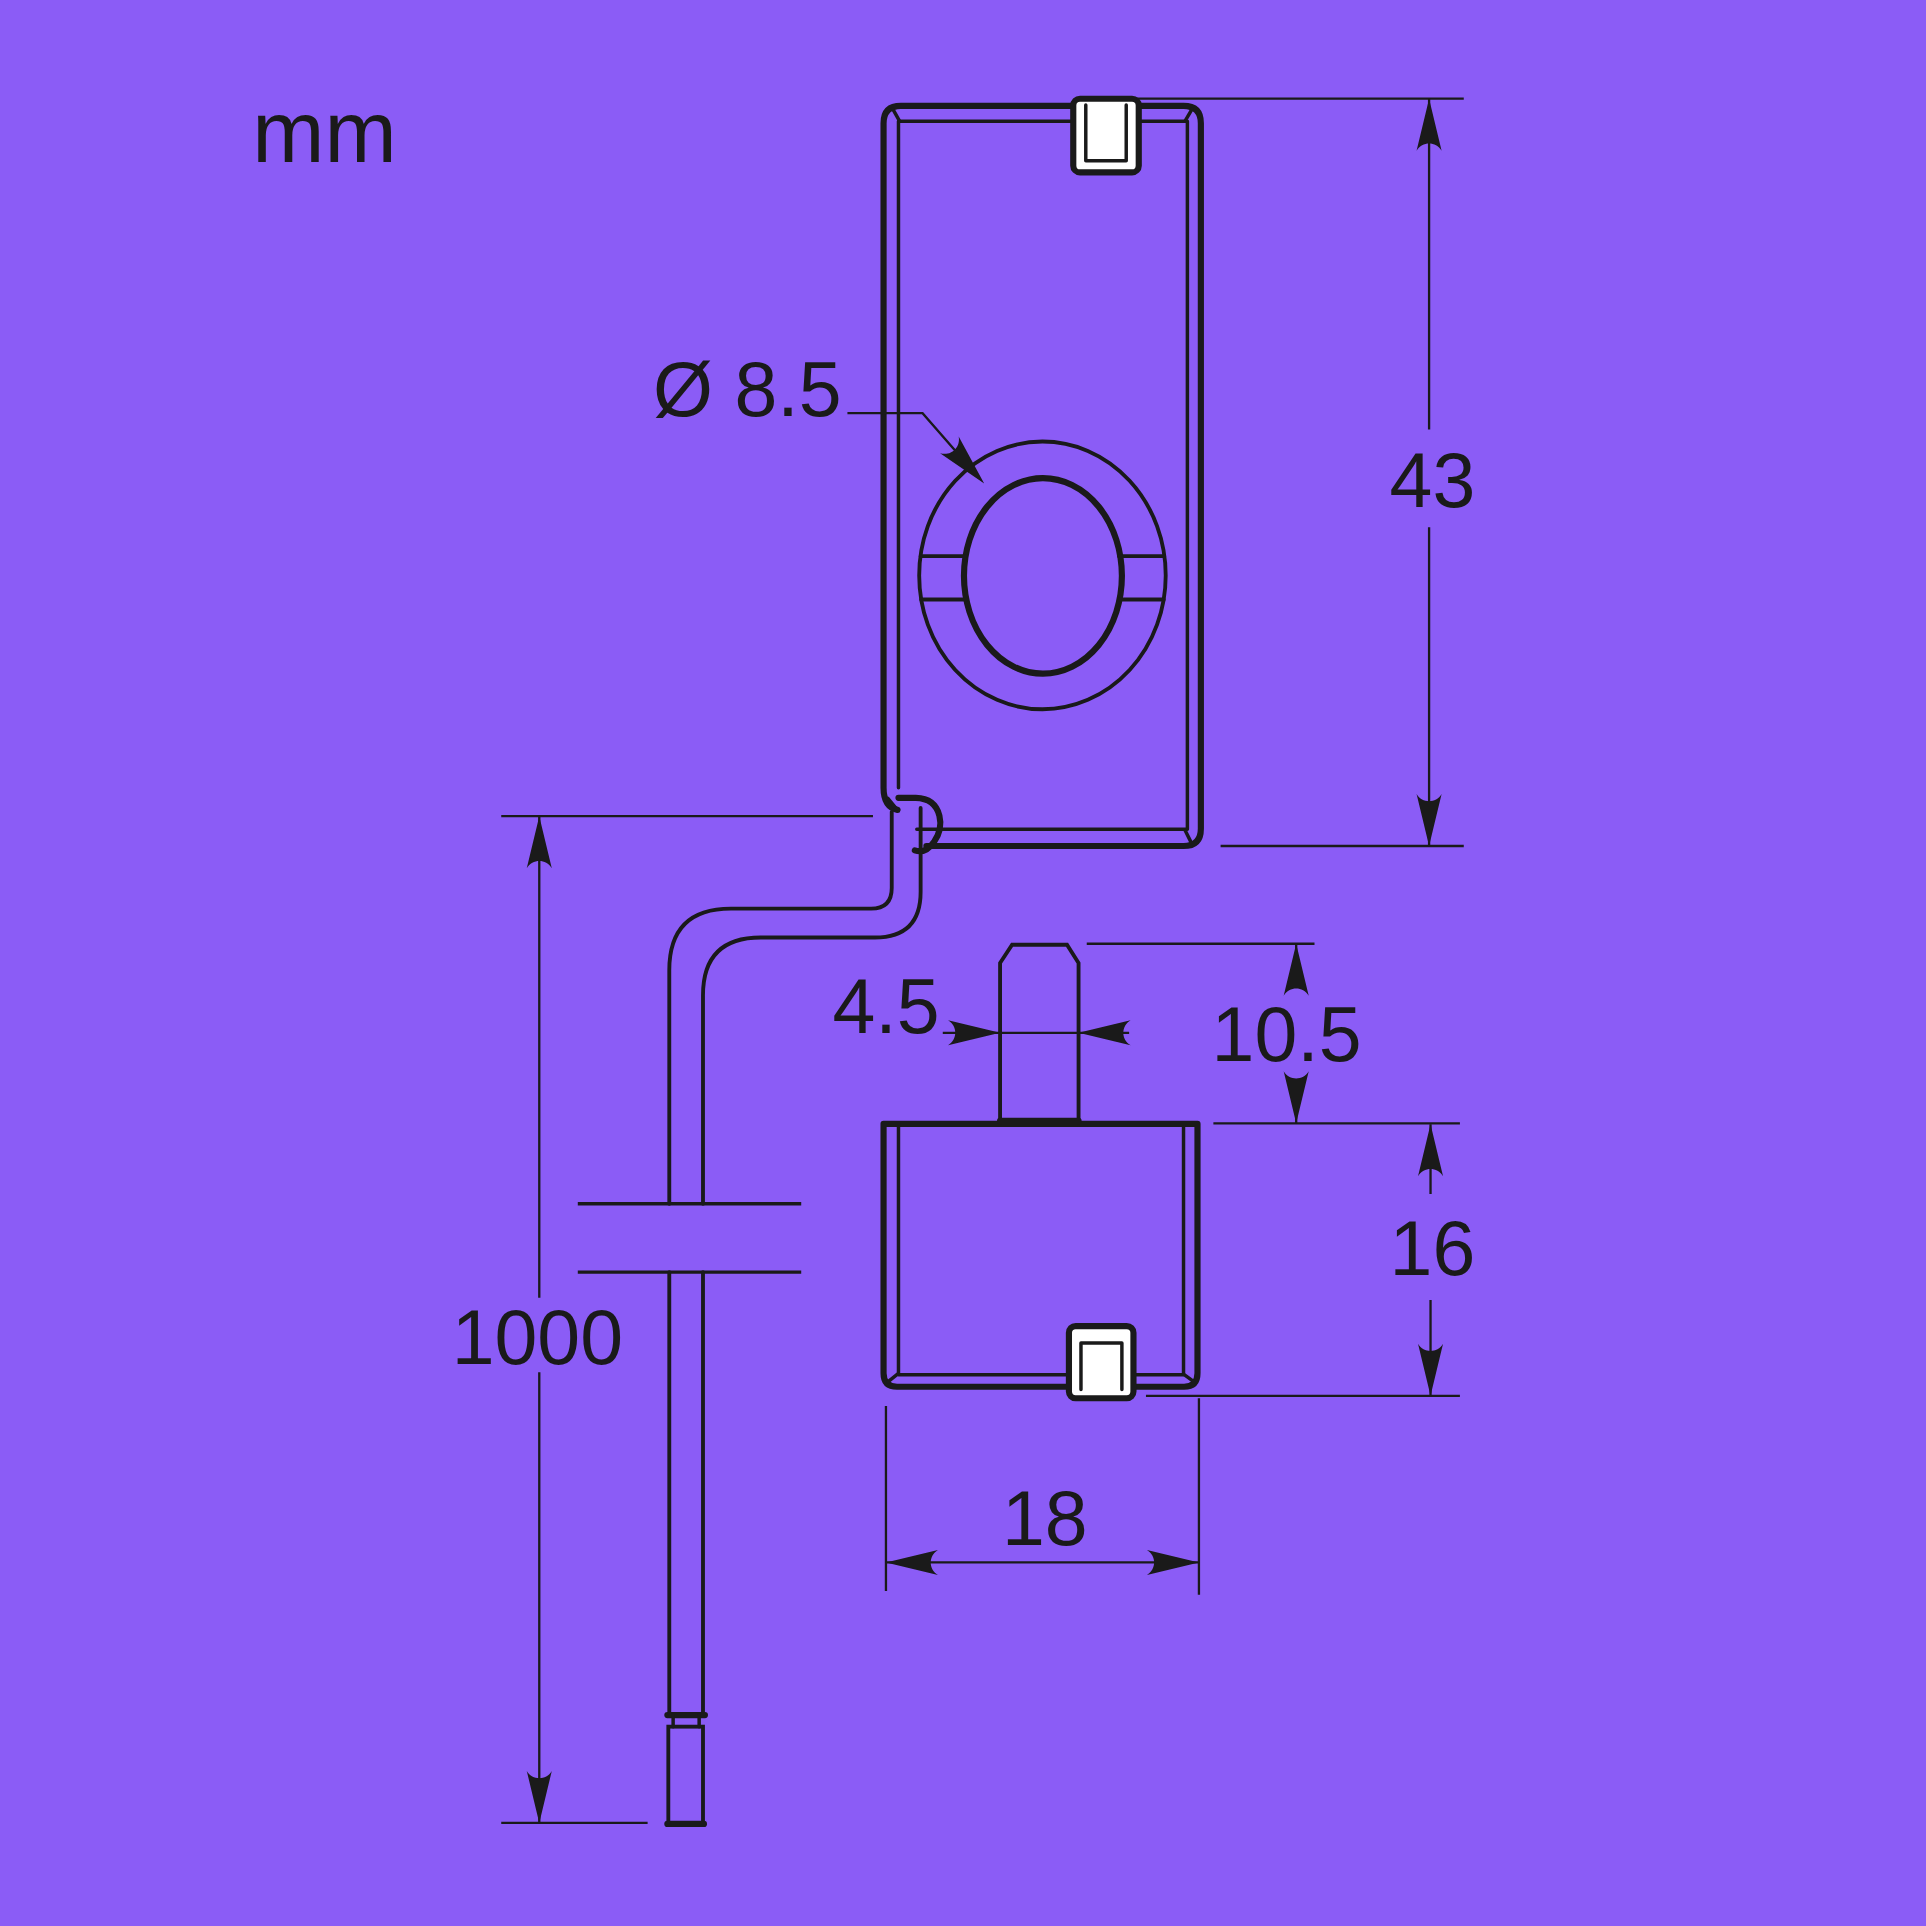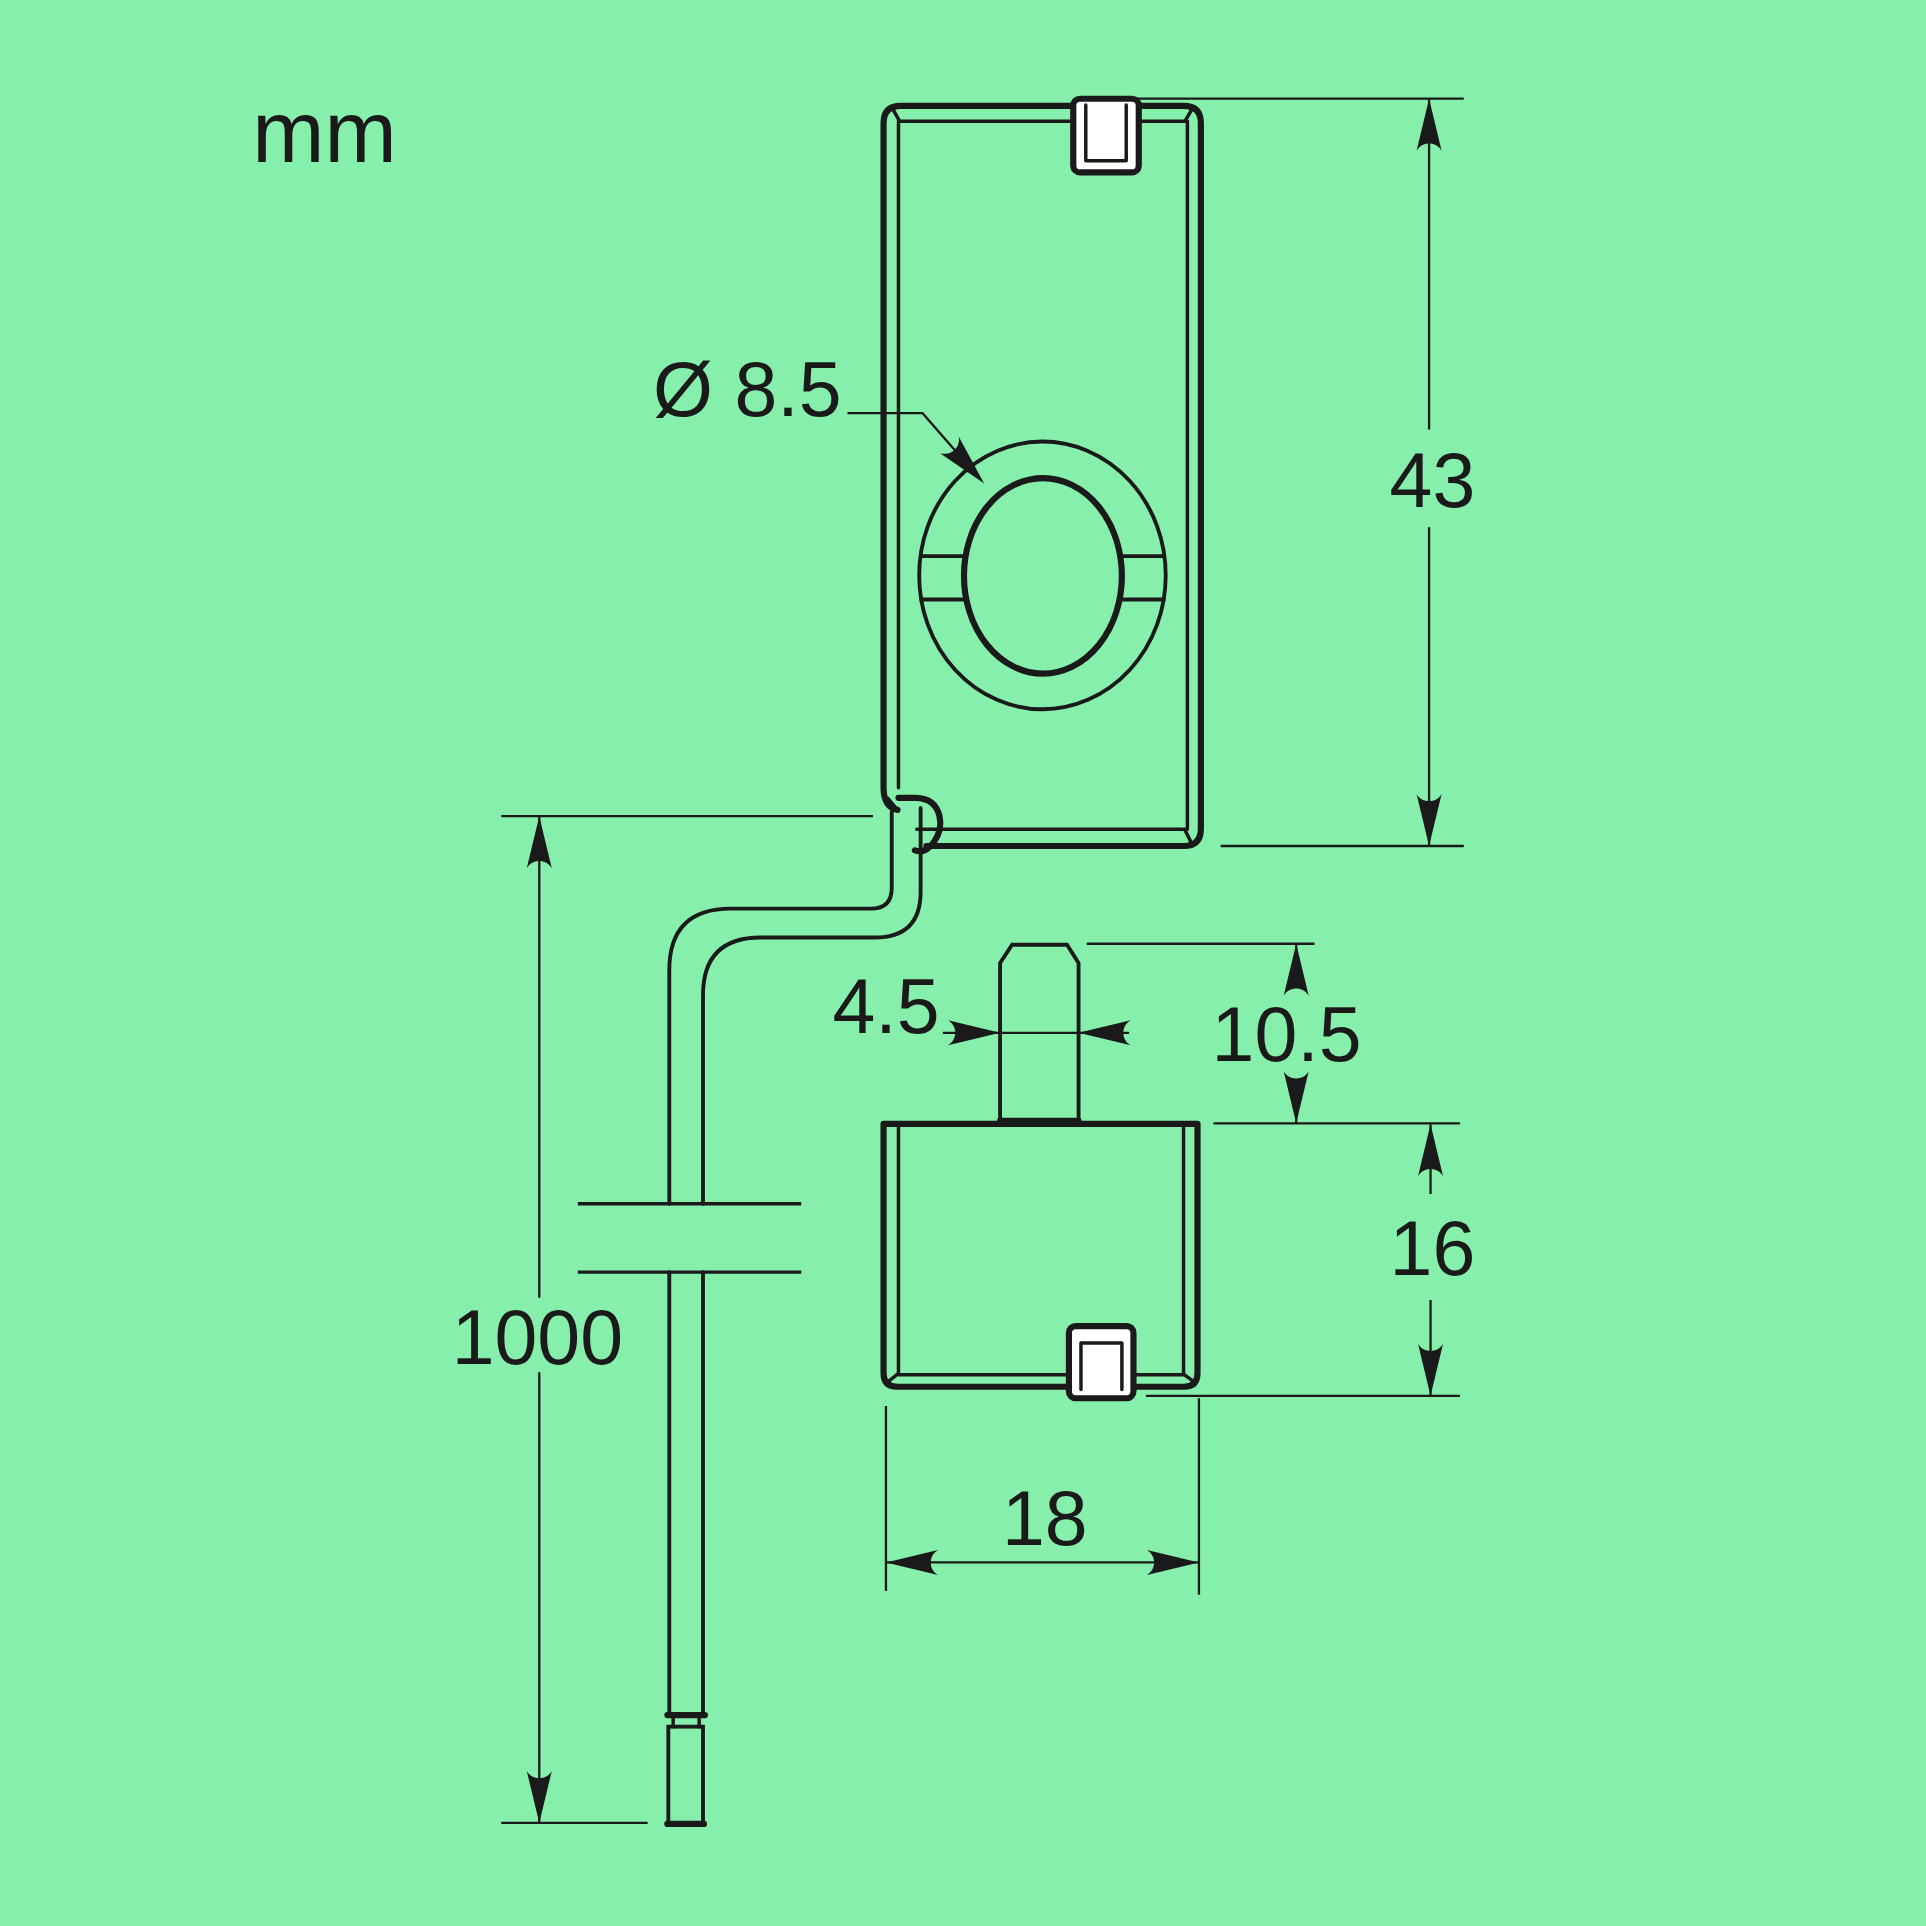--- a/index.html
+++ b/index.html
@@ -1,17 +1,17 @@
 <!DOCTYPE html>
 <html style="font-size:7.7px"><head>
 <meta charset="utf-8">
 <style>
   html,body{margin:0;padding:0;background:#ffffff;width:100%;height:100%;}
   body{display:flex;align-items:center;justify-content:center;}
-  .sheet{width:100vmin;height:100vmin;background:#86efac;}
+  .sheet{width:100vmin;height:100vmin;background:#8b5cf6;}
   svg{width:100%;height:100%;display:block;}
   text{font-family:"Liberation Sans","DejaVu Sans",sans-serif;fill:#1a1a1a;}
   .dimtxt{font-size:40px;}
   .unittxt{font-size:45px;}
   .thick{stroke:#1a1a1a;stroke-width:3.2;fill:none;stroke-linecap:round;stroke-linejoin:round;}
   .med{stroke:#1a1a1a;stroke-width:1.8;fill:none;stroke-linecap:round;}
   .med2{stroke:#1a1a1a;stroke-width:2;fill:none;stroke-linecap:round;}
   .thin{stroke:#1a1a1a;stroke-width:1.2;fill:none;stroke-linecap:butt;}
   .brk{stroke:#1a1a1a;stroke-width:1.7;fill:none;}
   .arr{fill:#1a1a1a;stroke:none;}

